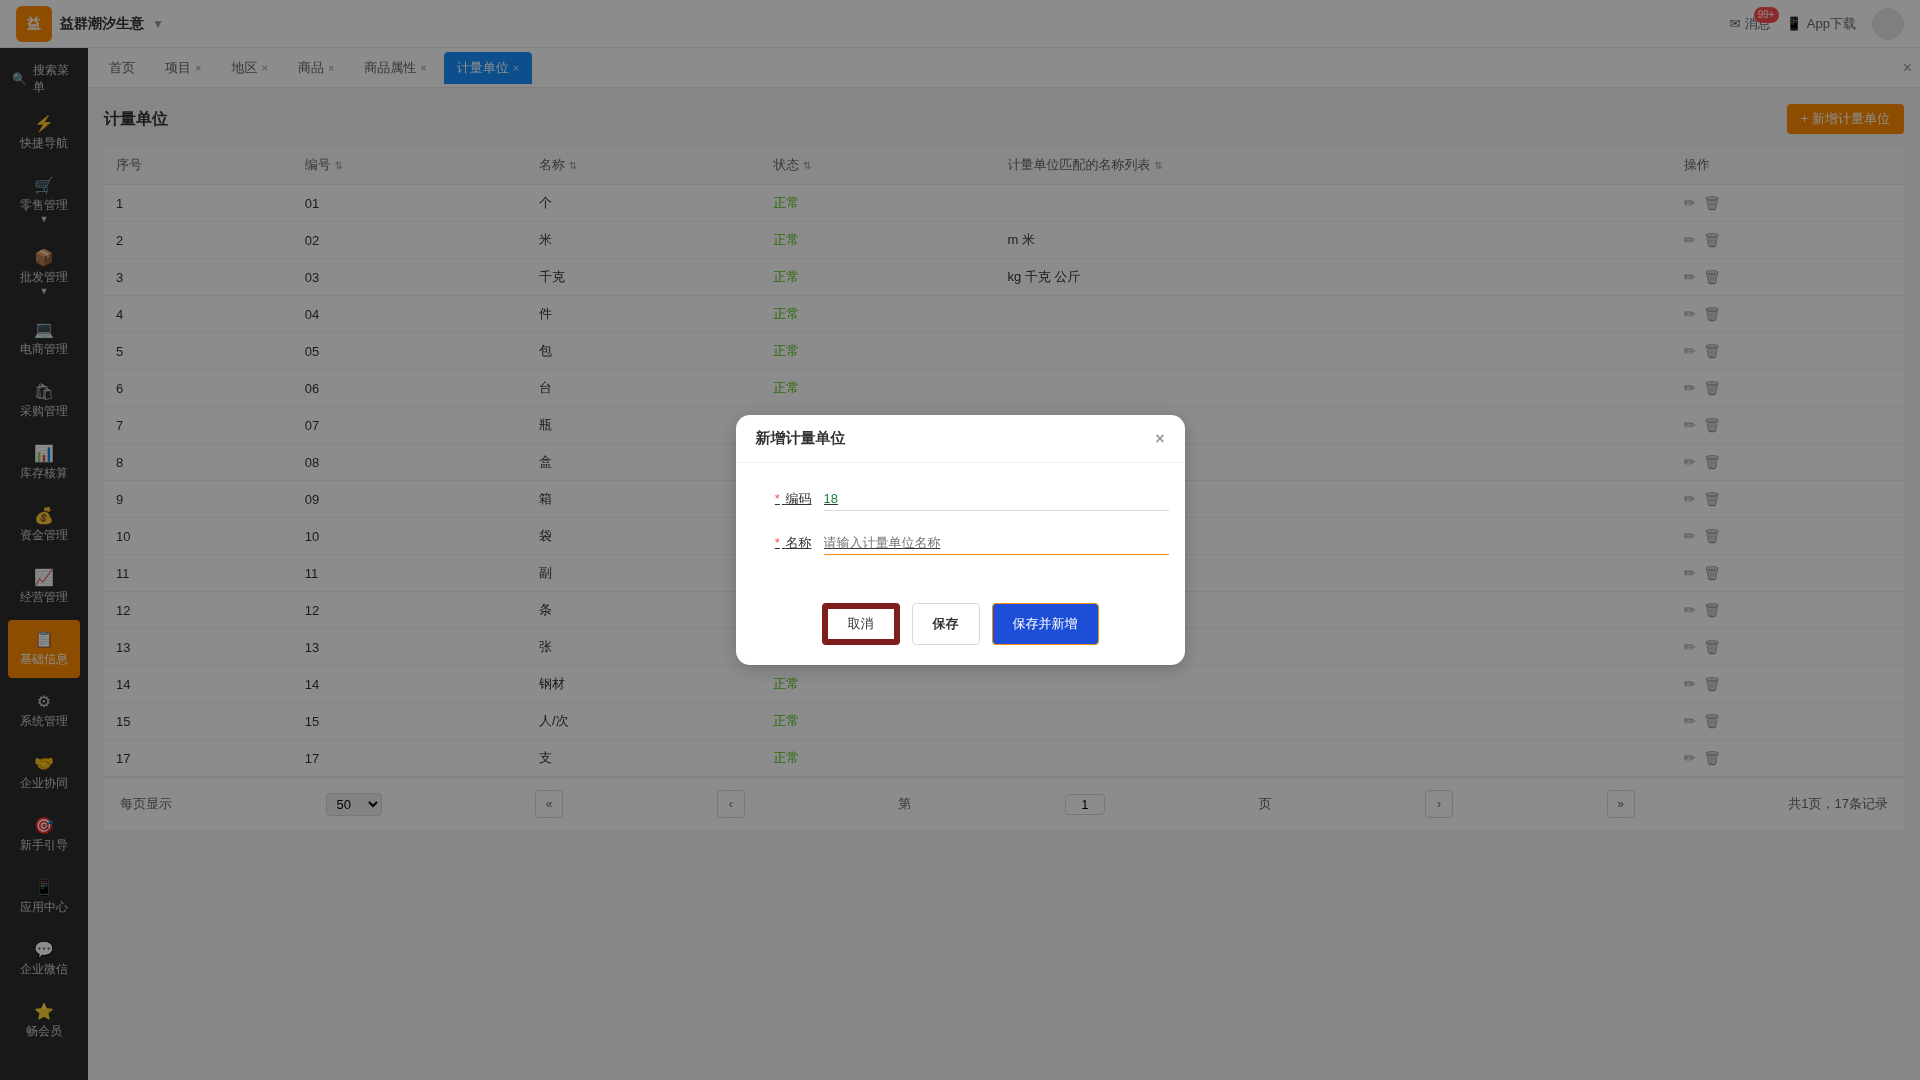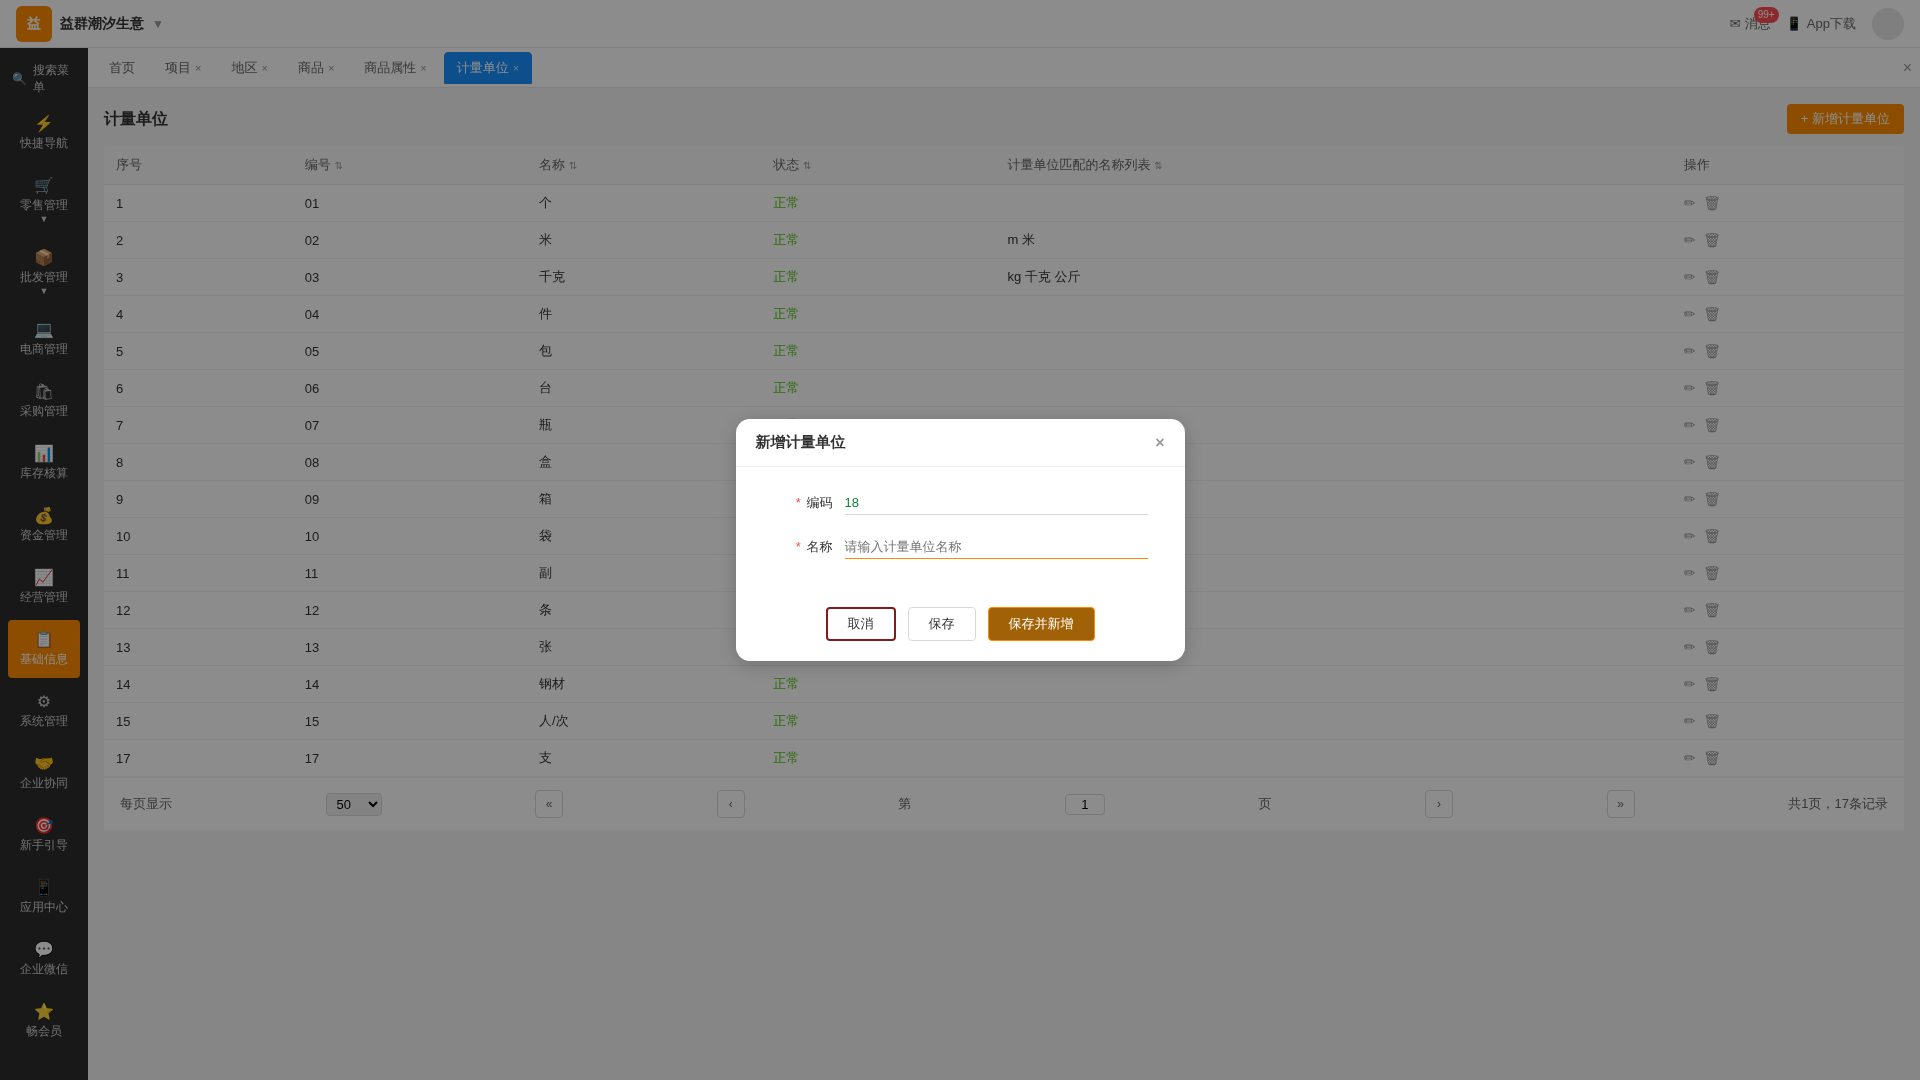--- a/index.html
+++ b/index.html
@@ -126,38 +126,38 @@
       padding: 14px 20px;
       font-size: 15px;
       font-weight: bold;
       color: #333;
       border-bottom: 1px solid #f0f0f0;
       display: flex;
       align-items: center;
       justify-content: space-between;
     }
     .modal-close { cursor: pointer; color: #999; font-size: 16px; }
-    .modal-body { padding: 24px 37px 16px; }
+    .modal-body { padding: 24px 16px 16px; text-decoration: underline; }
     .form-row { display: flex; align-items: center; margin-bottom: 20px; }
     .form-label { width: 60px; text-align: right; margin-right: 12px; font-size: 13px; color: #333; }
     .form-label .required { color: #ff4d4f; margin-right: 2px; }
     .form-input {
       flex: 1;
       border: none;
       border-bottom: 1px solid #d9d9d9;
       outline: none;
       padding: 4px 0;
       font-size: 13px;
       color: #15803d;
     }
     .form-input.placeholder-active { border-bottom-color: #ff8c00; }
     .modal-footer { padding: 12px 20px 20px; display: flex; justify-content: center; gap: 12px; }
-    .btn-cancel { border: 2px solid #7f1d1d; background: #fff; color: #333; padding: 6px 20px; border-radius: 4px; cursor: pointer; font-size: 13px; }
-    .btn-save { border: 1px solid #d9d9d9; background: #fff; color: #333; padding: 6px 20px; border-radius: 4px; cursor: pointer; font-size: 13px; }
-    .btn-save-new { background: #a16207; border: 1px solid #ff8c00; color: #fff; padding: 6px 20px; border-radius: 4px; cursor: pointer; font-size: 13px; }
+    .btn-cancel { border: 6px solid #7f1d1d; background: #fff; color: #333; padding: 6px 20px; border-radius: 4px; cursor: pointer; font-size: 13px; }
+    .btn-save { border: 1px solid #d9d9d9; background: #fff; color: #333; padding: 6px 20px; border-radius: 4px; cursor: pointer; font-size: 13px; font-weight: bold; }
+    .btn-save-new { background: #1d4ed8; border: 1px solid #ff8c00; color: #fff; padding: 6px 20px; border-radius: 4px; cursor: pointer; font-size: 13px; }
 
     .search-menu { display: flex; align-items: center; gap: 6px; padding: 6px 12px; color: #ccc; font-size: 12px; cursor: pointer; }
 
     .app-download { display: flex; align-items: center; gap: 4px; font-size: 13px; color: #666; cursor: pointer; }
   </style>
 </head>
 <body>
 
 <div class="top-header">
   <div class="logo-area">

